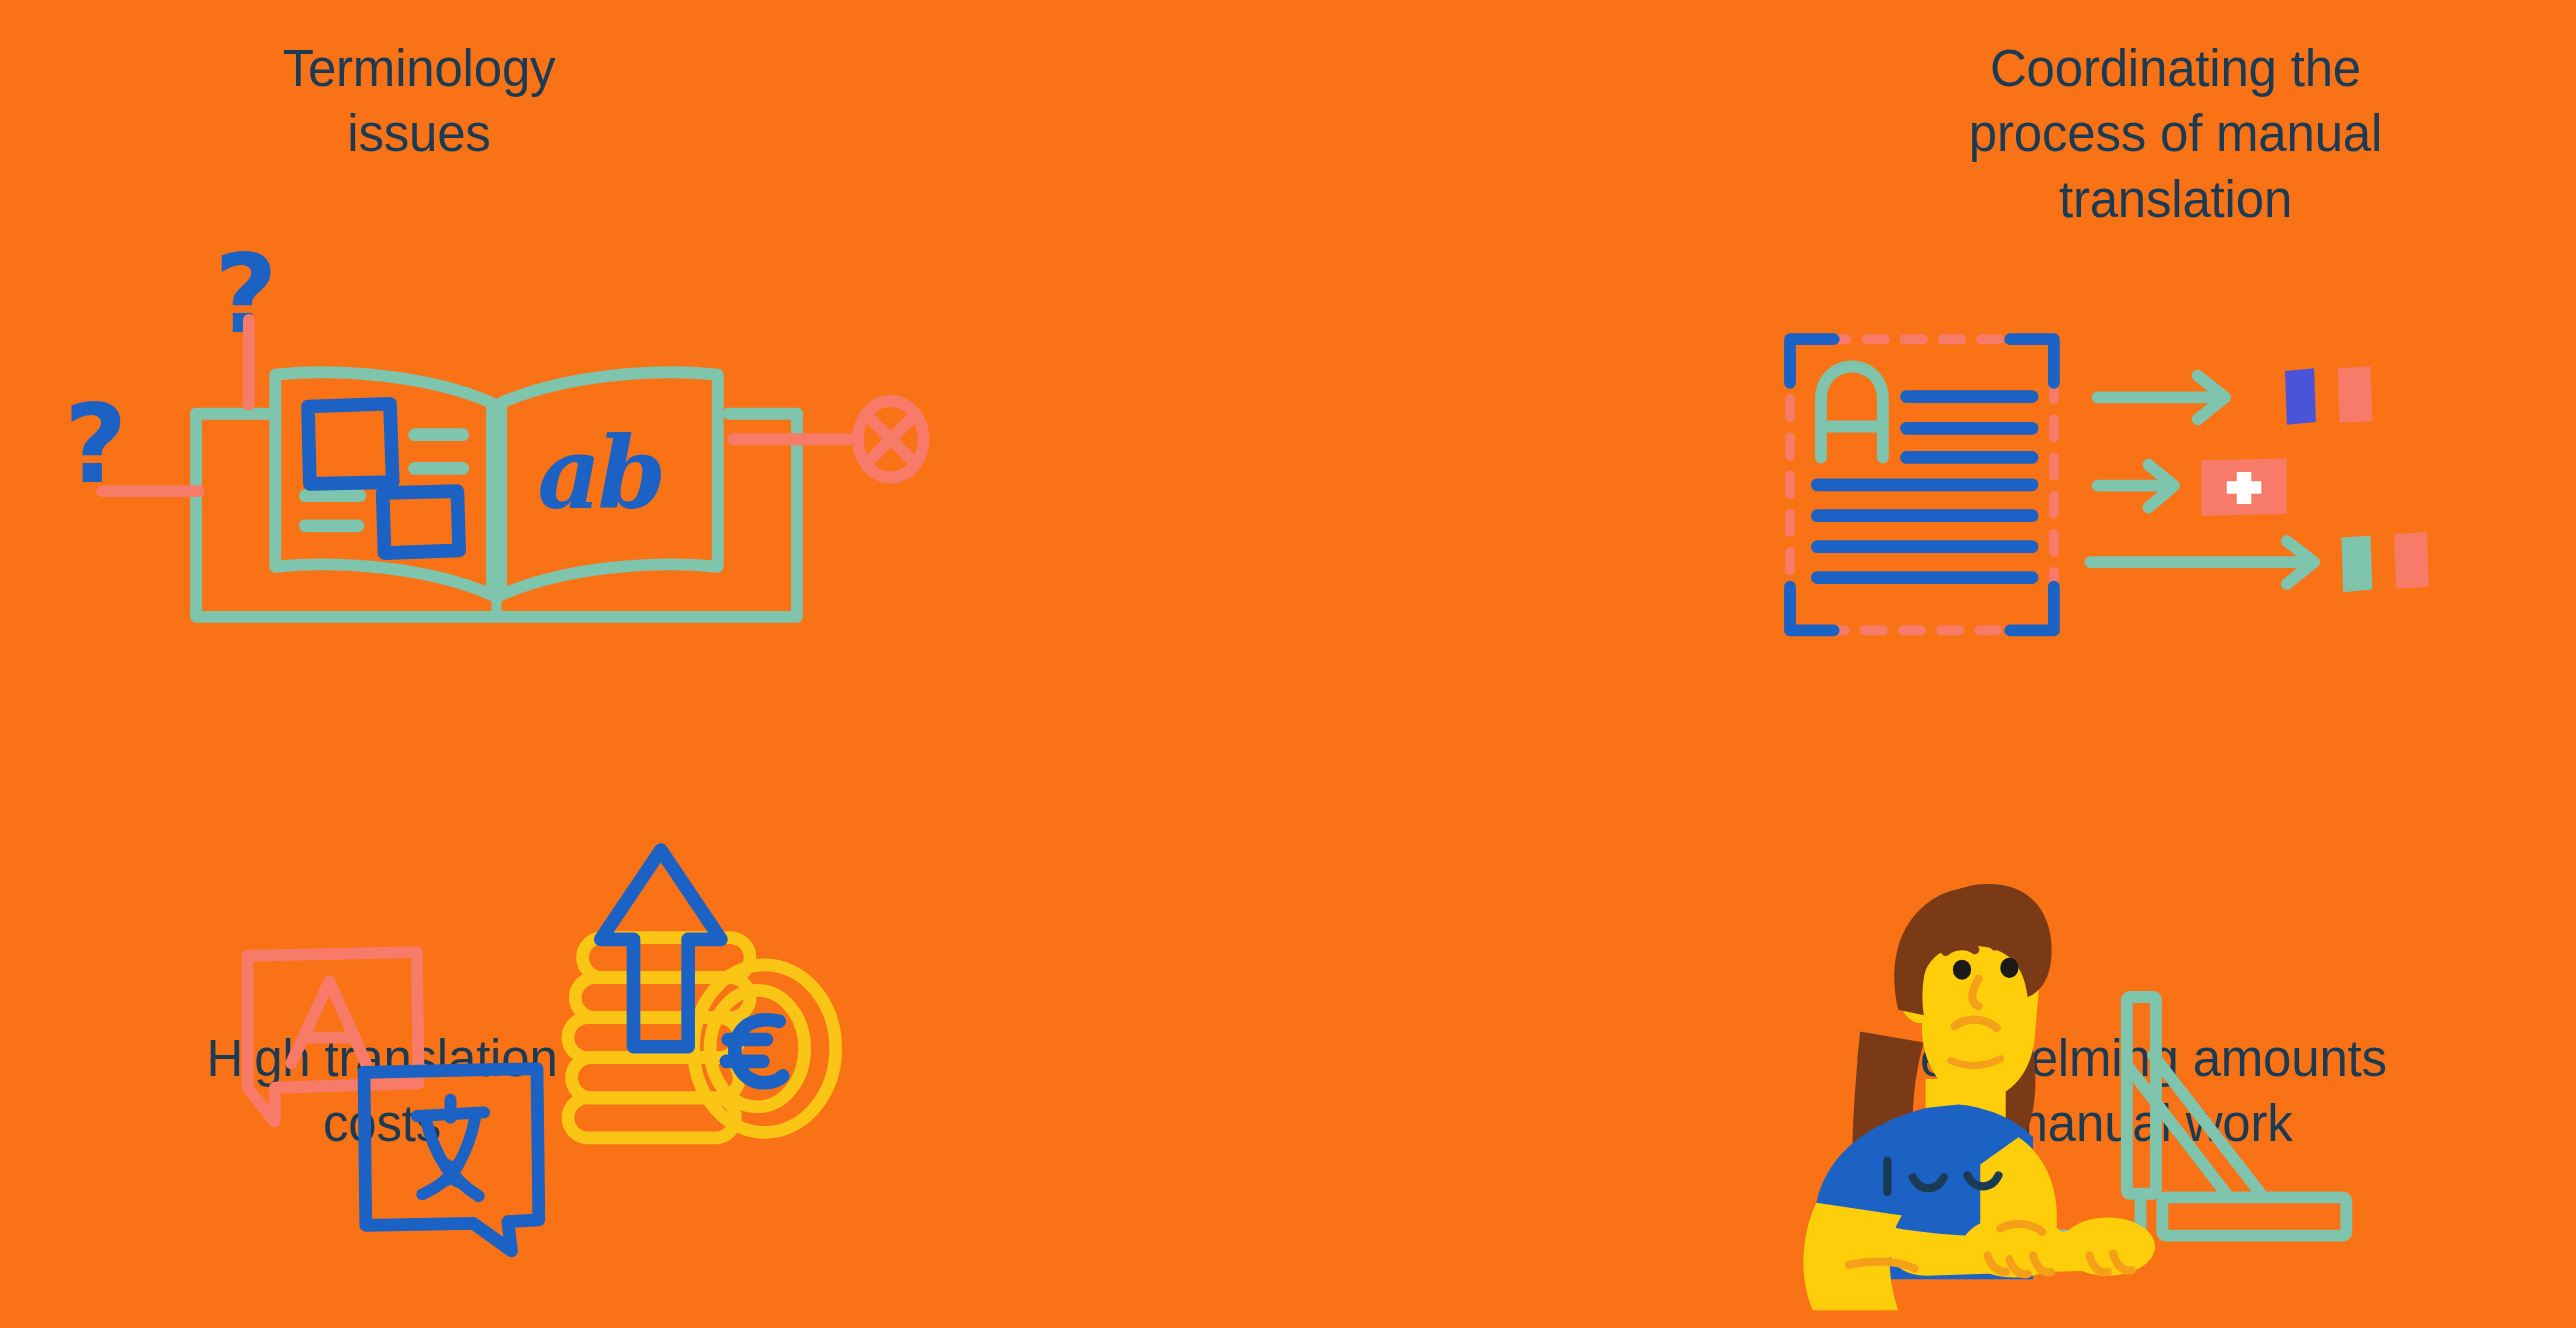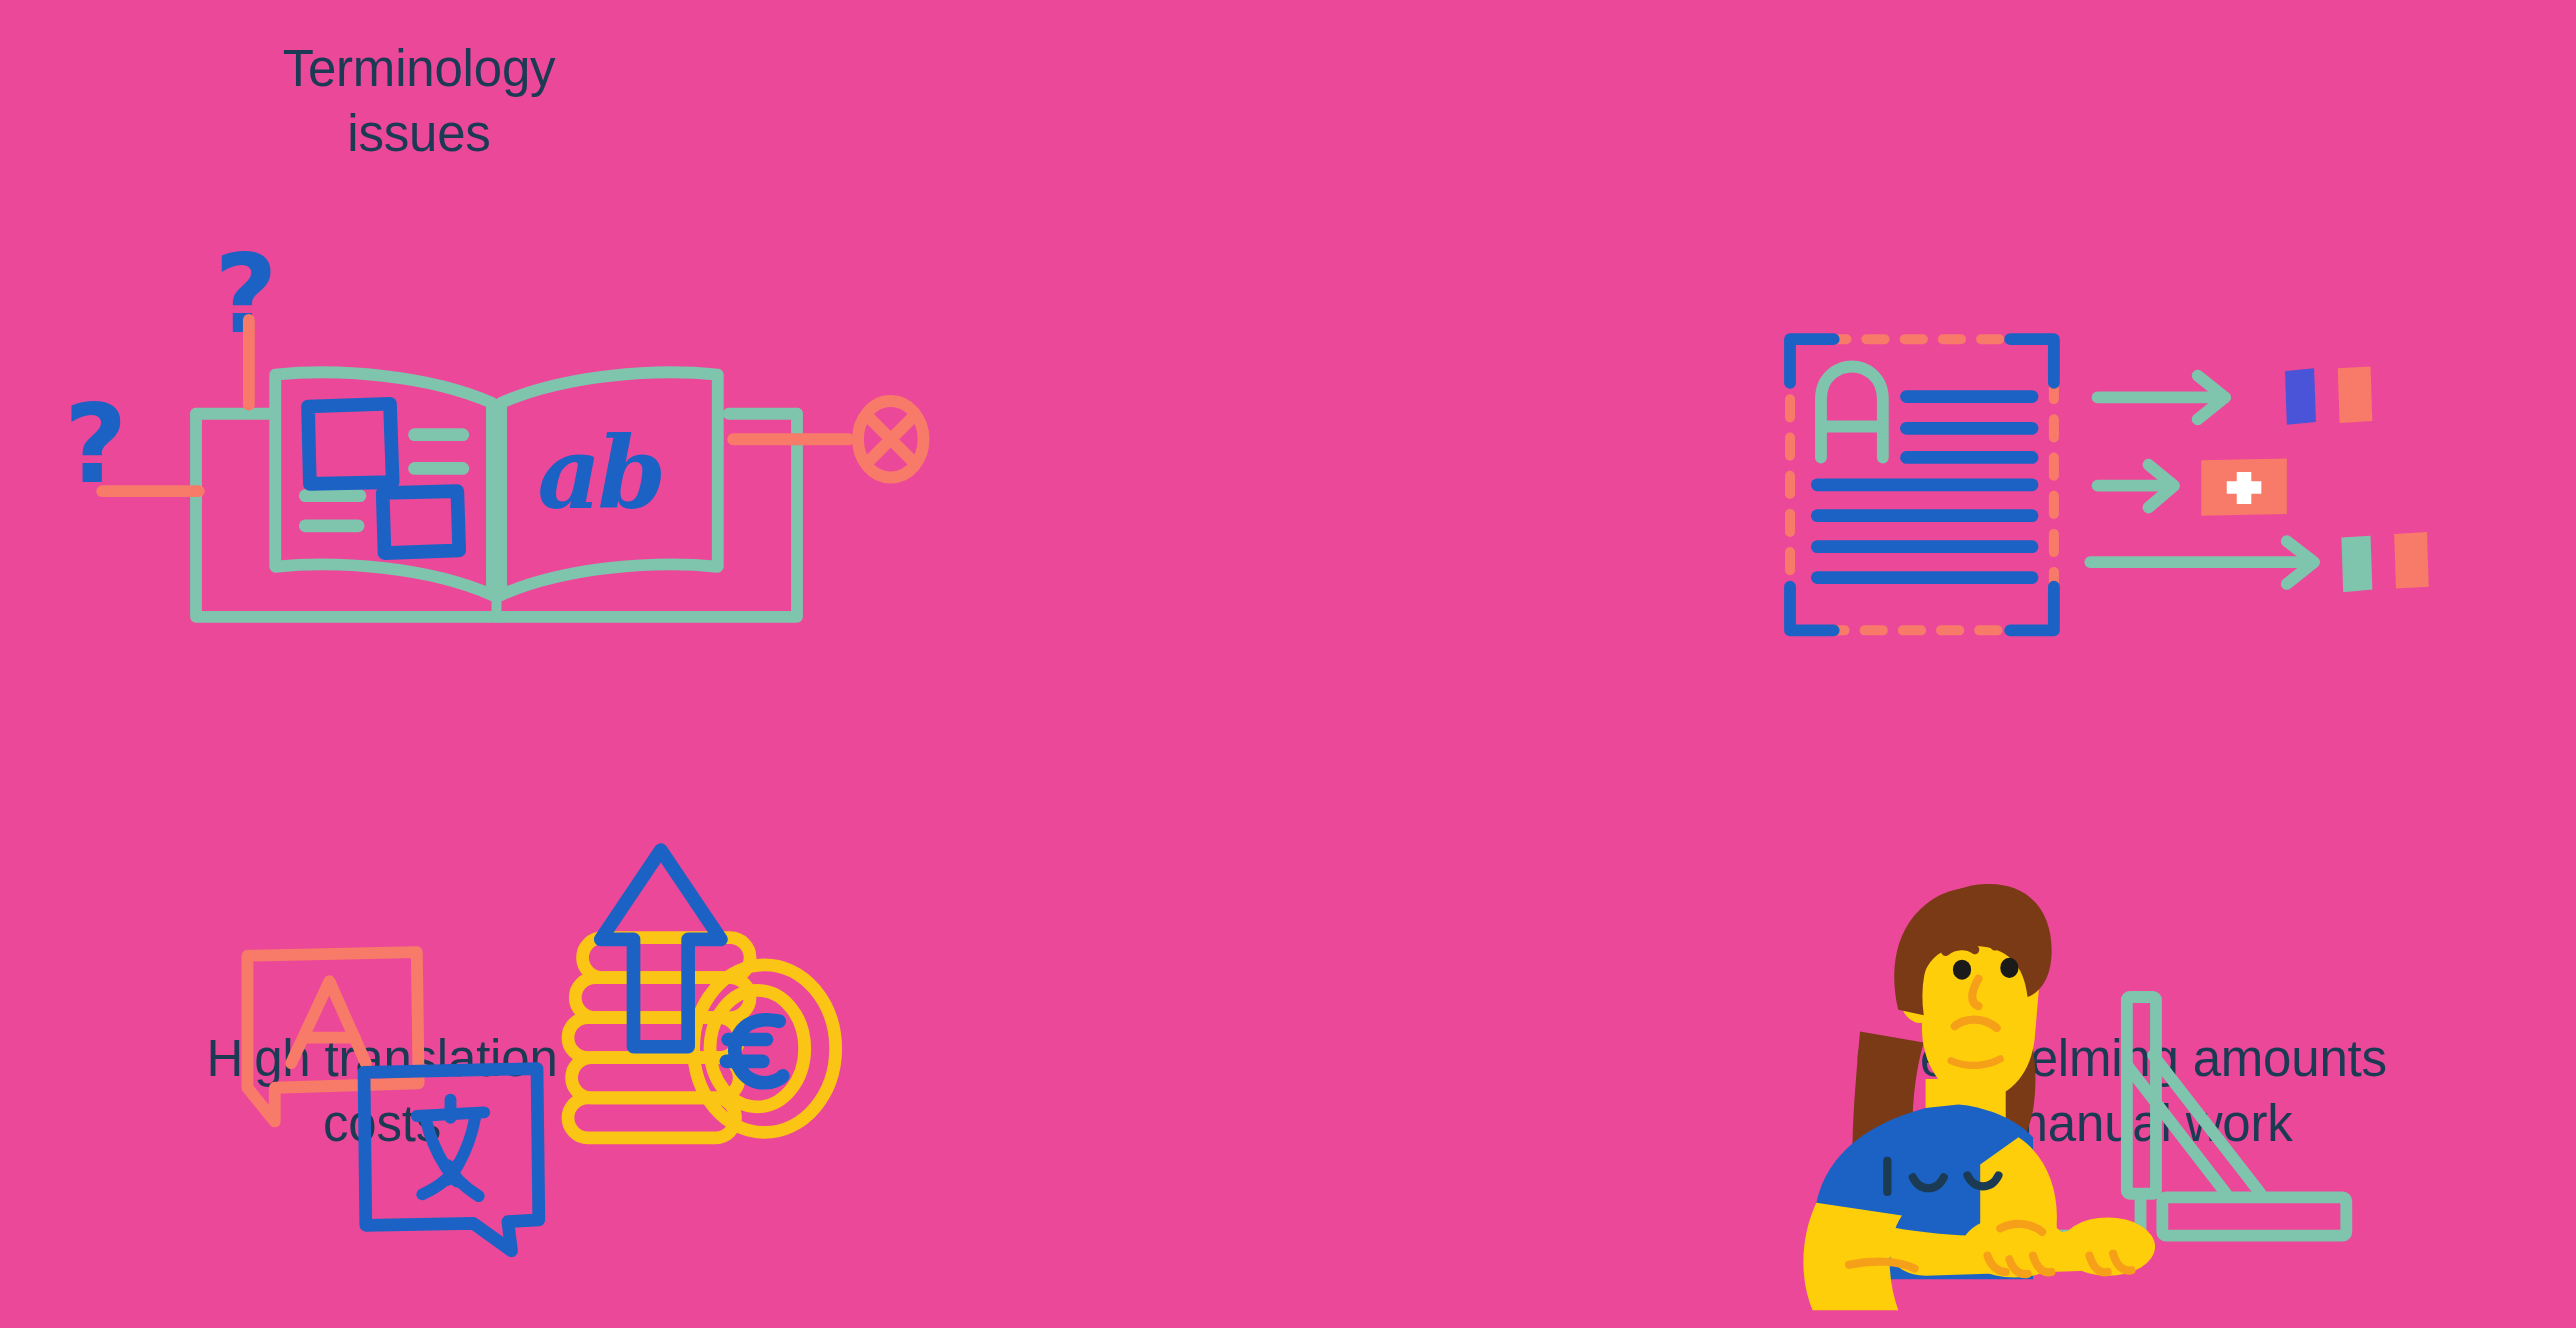--- a/index.html
+++ b/index.html
@@ -12,21 +12,21 @@
     height: 1328px;
     position: relative;
     overflow: hidden;
     font-family: "Liberation Sans", sans-serif;
     -webkit-font-smoothing: antialiased;
   }
 
   .canvas {
     position: absolute;
     inset: 0;
-    background: #ec4899;
+    background: #f97316;
   }
 
   
   .quadrant {
     position: absolute;
   }
   #q-terminology   { left: 0px;    top: 0px;   width: 1288px; height: 664px; }
   #q-coordinating  { left: 1288px; top: 0px;   width: 1288px; height: 664px; }
   #q-costs         { left: 0px;    top: 664px; width: 1288px; height: 664px; }
   #q-manualwork    { left: 1288px; top: 664px; width: 1288px; height: 664px; }
@@ -127,20 +127,23 @@
             <path d="M 933 218 L 883 268"></path>
           </g>
 
         </g>
       </svg>
     </div>
   </div>
 
   <div class="quadrant" id="q-coordinating">
 
+    <div class="heading" id="heading-coordinating">Coordinating the
+process of manual
+translation</div>
 
     <div class="illus" id="illus-doc">
       <svg viewBox="0 0 810 370" xmlns="http://www.w3.org/2000/svg">
         <g fill="none" stroke-linecap="round" stroke-linejoin="round">
 
           <rect x="22" y="22" width="290" height="320" stroke="#F77B68" stroke-width="11" stroke-dasharray="20 22"></rect>
 
           <g stroke="#1B62C4" stroke-width="13">
             <path d="M 22 70 L 22 22 L 70 22"></path>
             <path d="M 264 22 L 312 22 L 312 70"></path>

